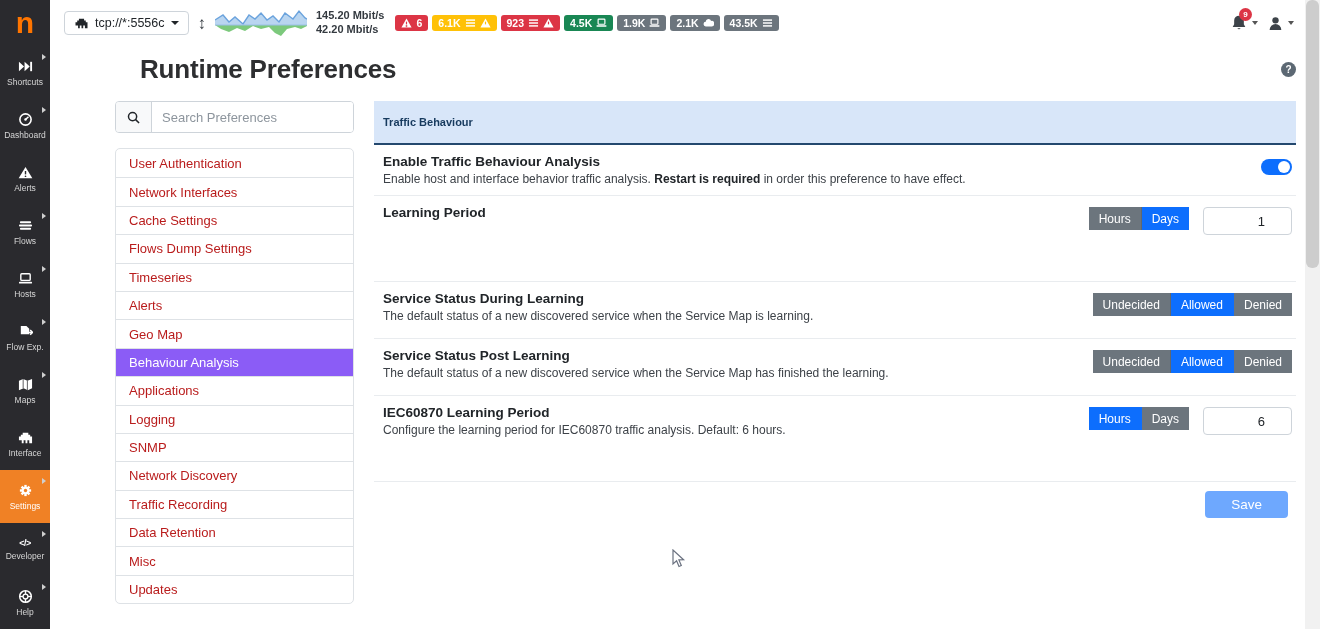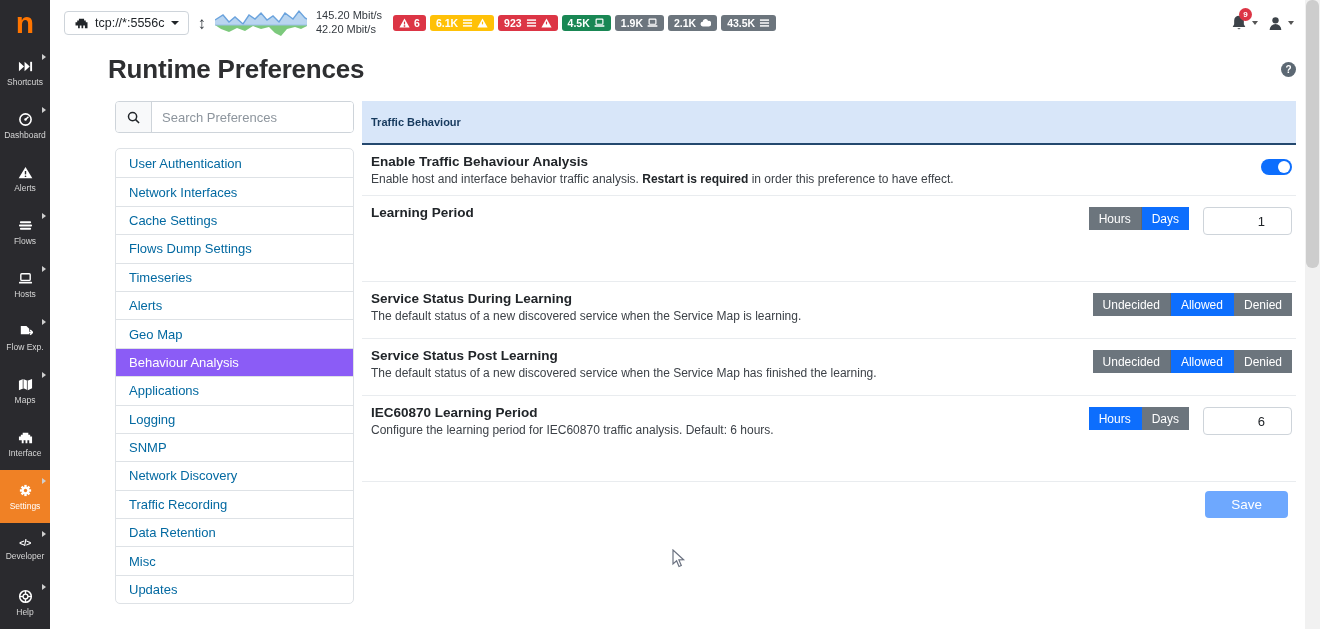--- a/index.html
+++ b/index.html
@@ -27,21 +27,21 @@
 
   
   .topbar { height:46px; display:flex; align-items:center; padding:0 26px 0 14px; gap:9px; background:#fff; }
   .iface-btn { display:flex; align-items:center; gap:6px; border:1px solid #ced4da; border-radius:4px;
                background:#fff; padding:4px 9px; font-size:12.5px; color:#212529; cursor:pointer; }
   .iface-btn svg { width:15px; height:12px; fill:#212529; }
   .caret-down { width:0; height:0; border-left:4px solid transparent; border-right:4px solid transparent;
                 border-top:4px solid #212529; display:inline-block; }
   .updown { font-size:17px; color:#343a40; line-height:1; }
   .spark { width:92px; height:32px; }
-  .rates { font-size:11px; color:#343a40; line-height:1.25; white-space:nowrap; }
+  .rates { font-size:11px; color:#343a40; line-height:1.25; white-space:nowrap;font-weight:bold; }
   .badges { display:flex; gap:4px; align-items:center; margin-left:2px; }
   .badge { background:var(--bg); color:#fff; font-size:10.5px; font-weight:bold; border-radius:3px;
            padding:2.5px 6px; display:flex; align-items:center; gap:4px; cursor:pointer; line-height:1; }
   .badge svg { width:11px; height:10px; }
   .badge .excl { stroke:var(--bg); }
   .spacer { flex:1; }
   .search-group { display:flex; align-items:stretch; border:1px solid #ced4da; border-radius:4px;
                   overflow:hidden; height:31px; width:196px; background:#fff; }
   .search-group .sg-icon { width:34px; background:#f8f9fa; border-right:1px solid #ced4da;
                            display:flex; align-items:center; justify-content:center; }
@@ -51,38 +51,38 @@
   .bell-wrap, .user-wrap { display:flex; align-items:center; gap:4px; cursor:pointer; position:relative; }
   .bell-wrap { margin-left:14px; }
   .notif-badge { position:absolute; top:-6px; left:9px; background:#dc3545; color:#fff; font-size:8px;
                  font-weight:bold; border-radius:7px; min-width:13px; height:13px; display:flex;
                  align-items:center; justify-content:center; padding:0 2px; }
   .sm-caret { width:0; height:0; border-left:3.5px solid transparent; border-right:3.5px solid transparent;
               border-top:4px solid #555; }
 
   
   .page-header { display:flex; align-items:center; padding:8px 24px 6px 58px; }
-  .page-title { font-size:26px; font-weight:600; color:#2e2f31; letter-spacing:-0.2px; }
+  .page-title { font-size:26px; font-weight:600; color:#2e2f31; letter-spacing:-0.2px;margin-left:32px; }
   .help-btn { margin-left:auto; width:15px; height:15px; border-radius:50%; background:#5c6873; color:#fff;
               font-size:10px; font-weight:bold; display:flex; align-items:center; justify-content:center; cursor:pointer; }
 
   
-  .content { flex:1; display:flex; padding:10px 24px 0 65px; gap:8px; min-height:0; }
+  .content { flex:1; display:flex; padding:10px 24px 0 65px; gap:20px; min-height:0; }
 
   
   .prefs-col { width:239px; flex-shrink:0; display:flex; flex-direction:column; }
   .prefs-search { display:flex; align-items:stretch; border:1px solid #ced4da; border-radius:4px;
                   overflow:hidden; height:32px; background:#fff; margin-bottom:15px; }
   .prefs-search .sg-icon { width:36px; background:#f8f9fa; border-right:1px solid #ced4da;
                            display:flex; align-items:center; justify-content:center; }
   .prefs-search input { border:none; outline:none; flex:1; font-size:13px; padding:0 10px; color:#212529;
                         font-family:"Liberation Sans", sans-serif; }
   .prefs-search input::placeholder { color:#8d959d; }
   .menu-list { border:1px solid #dee2e6; border-radius:5px; overflow:hidden; background:#fff; }
-  .menu-item { padding:6px 13px; font-size:13px; color:#0369a1; border-top:1px solid #dee2e6;
+  .menu-item { padding:6px 13px; font-size:13px; color:#b91c1c; border-top:1px solid #dee2e6;
                cursor:pointer; height:28.4px; display:flex; align-items:center; }
   .menu-item:first-child { border-top:none; }
   .menu-item.active { background:#8b5cf6; color:#fff; }
 
   
   .settings-col { flex:1; min-width:0; display:flex; flex-direction:column; }
   .section-band { background:#d8e6f9; border-bottom:2px solid #24486e; padding:15px 9px;
                   font-size:11px; font-weight:bold; color:#173a5e; }
   .setting-row { display:flex; border-bottom:1px solid #e9ecef; padding:9px 4px 9px 9px; }
   .setting-row:last-of-type { border-bottom:1px solid #e9ecef; }

